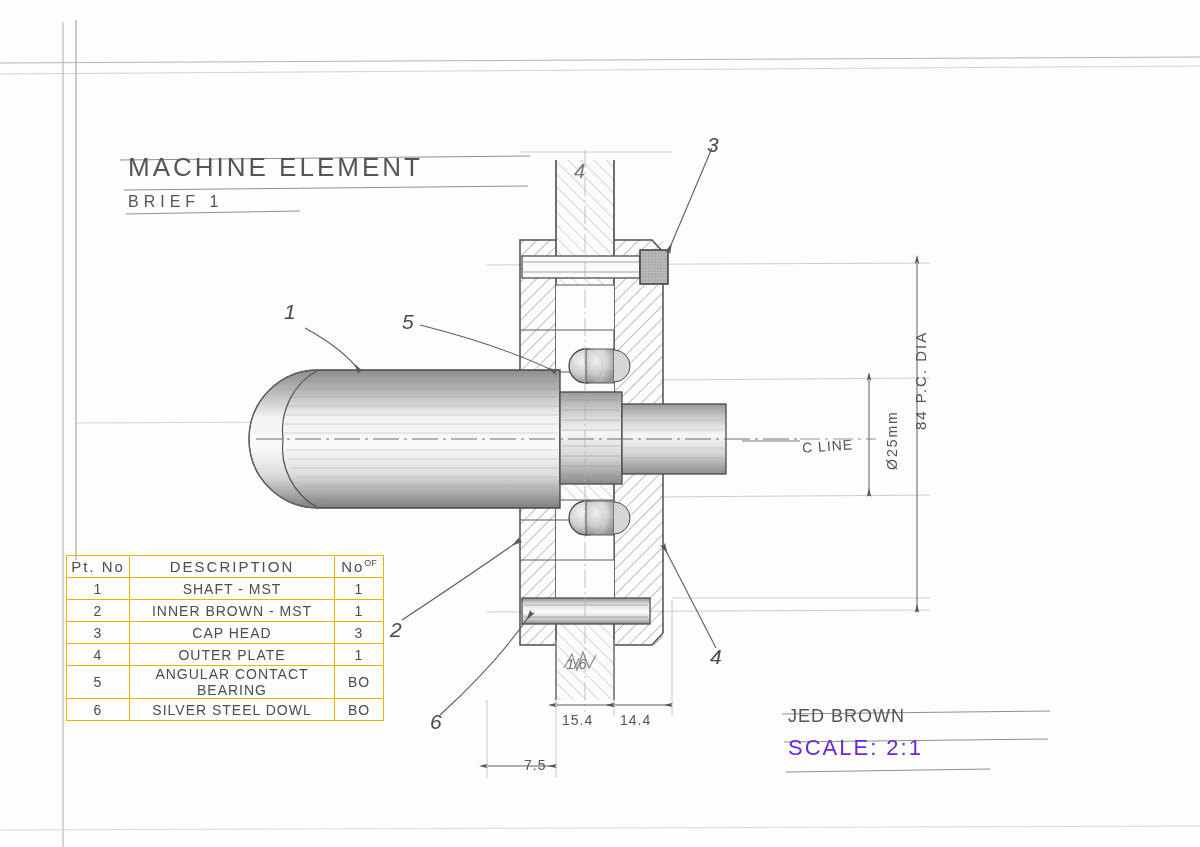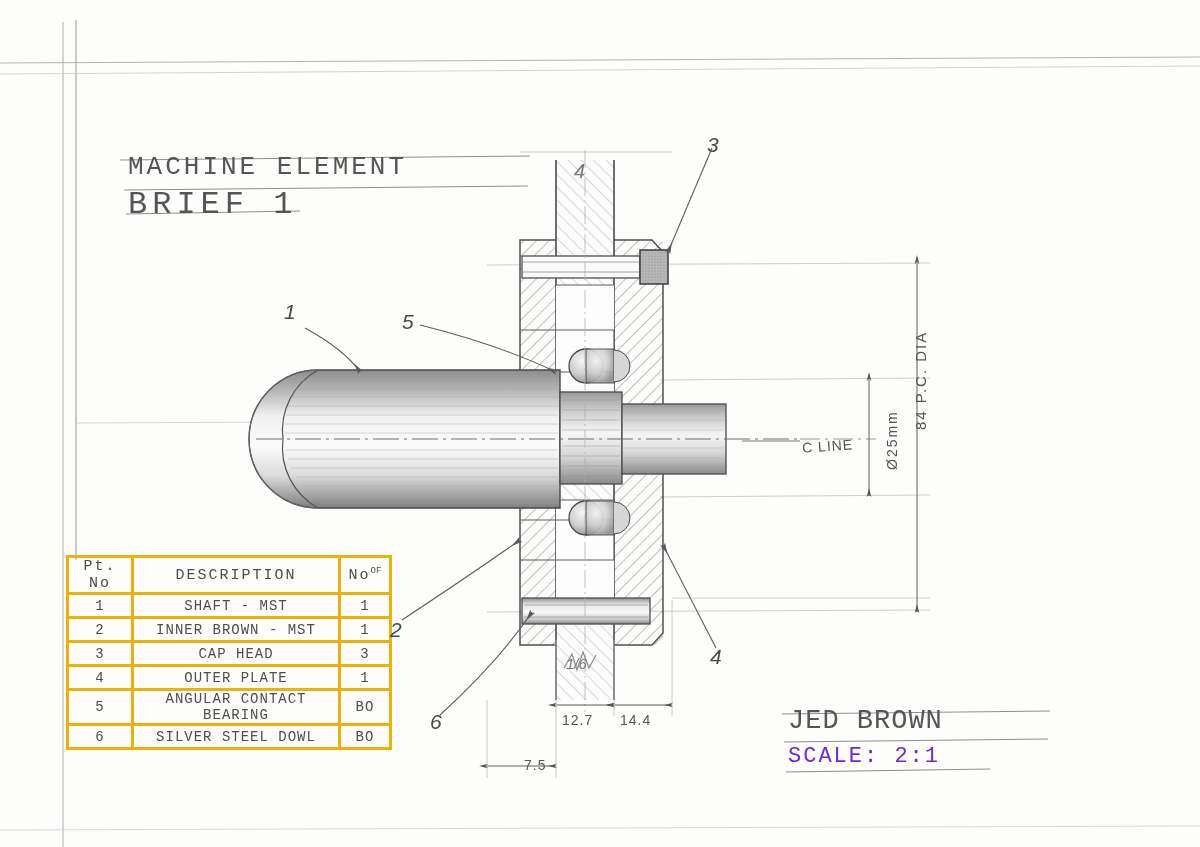--- a/index.html
+++ b/index.html
@@ -2,45 +2,45 @@
 <html><head>
 <meta charset="utf-8">
 <title>Machine Element Brief 1 — Hand Drawing</title>
 <style>
   html,body{margin:0;padding:0;background:#ffffff;}
   body{width:1200px;height:847px;overflow:hidden;
        font-family:"Liberation Sans",sans-serif;color:#3a3a3a;}
   #sheet{position:relative;width:1200px;height:847px;background:#fdfdfc;}
   #sheet svg{position:absolute;left:0;top:0;}
 
-  .hand{font-family:Liberation Mono, monospace;font-weight:400;
+  .hand{font-family:Liberation Sans, sans-serif;font-weight:400;
         color:#4a4a4a;letter-spacing:1px;}
 
   
   .title-block{position:absolute;left:128px;top:152px;}
   .title-line1{font-size:26px;letter-spacing:3px;color:#555;white-space:nowrap;}
-  .title-line2{font-size:32px;letter-spacing:5px;color:#555;margin-top:4px;white-space:nowrap;}
+  .title-line2{font-size:16px;letter-spacing:5px;color:#555;margin-top:10px;white-space:nowrap;}
 
   
   .parts-table{position:absolute;left:66px;top:555px;border-collapse:collapse;}
   .parts-table td,.parts-table th{
-      border:3px solid #eab308;height:21px;padding:0 3px;
+      border:1px solid #eab308;height:21px;padding:0 3px;
       font-size:14px;color:#4d4d4d;letter-spacing:1px;font-weight:400;
       background:transparent;}
   .c-ptno{width:56px;text-align:center;}
   .c-desc{width:198px;text-align:center;margin-top:8px;}
   .c-noof{width:42px;text-align:center;}
   .parts-table th{font-size:15px;letter-spacing:2px;}
   .th-desc{letter-spacing:3px;}
   .sup{font-size:9px;vertical-align:super;letter-spacing:0;}
   .qty{font-size:14px;}
 
   
   .sig-block{position:absolute;left:788px;top:706px;}
-  .sig-name{font-size:27px;letter-spacing:1px;color:#555;white-space:nowrap;}
+  .sig-name{font-size:18px;letter-spacing:1px;color:#555;white-space:nowrap;}
   .sig-scale{font-size:22px;letter-spacing:2px;color:#6d28d9;margin-top:8px;white-space:nowrap;}
 
   
   .balloon{position:absolute;font-size:21px;color:#4a4a4a;font-style:italic;}
   .dim-txt{position:absolute;font-size:14px;color:#555;letter-spacing:1px;}
   .dim-rot{position:absolute;font-size:15px;color:#555;letter-spacing:2px;
            transform-origin:0 0;transform:rotate(-90deg);white-space:nowrap;}
   .cline-txt{position:absolute;font-size:14px;color:#555;letter-spacing:1px;
              transform:rotate(-4deg);}
   .plate-mark{position:absolute;font-size:20px;color:#777;font-style:italic;}
@@ -327,21 +327,21 @@
   <div class="balloon" style="left:284px;top:300px;">1</div>
   <div class="balloon" style="left:390px;top:618px;">2</div>
   <div class="balloon" style="left:707px;top:133px;">3</div>
   <div class="balloon" style="left:710px;top:645px;">4</div>
   <div class="balloon" style="left:402px;top:310px;">5</div>
   <div class="balloon" style="left:430px;top:710px;">6</div>
 
   <div class="plate-mark" style="left:574px;top:160px;">4</div>
   <div class="plate-mark" style="left:566px;top:655px;font-size:15px;">1/6</div>
 
-  <div class="dim-txt" style="left:562px;top:712px;">12.7</div>
+  <div class="dim-txt" style="left:562px;top:712px;">15.4</div>
   <div class="dim-txt" style="left:620px;top:712px;">14.4</div>
   <div class="dim-txt" style="left:524px;top:757px;">7.5</div>
   <div class="dim-rot" style="left:912px;top:430px;">84 P.C. DIA</div>
   <div class="dim-rot" style="left:884px;top:470px;font-size:14px;">Ø25mm</div>
 
   <div class="cline-txt" style="left:802px;top:438px;">C LINE</div>
 
 </div>
 
 </body></html>

